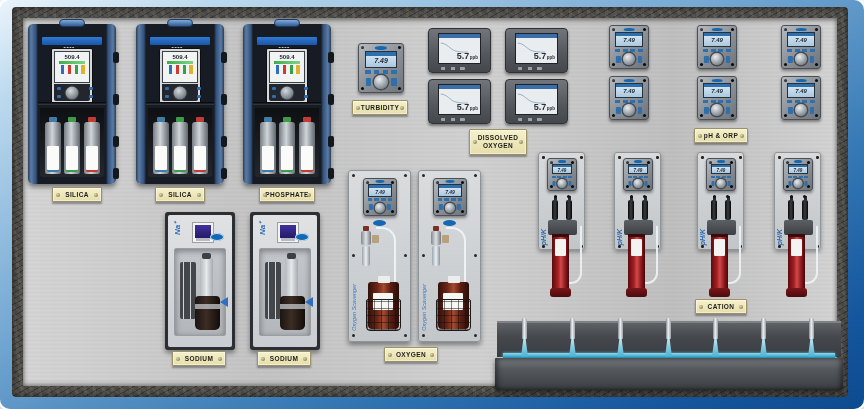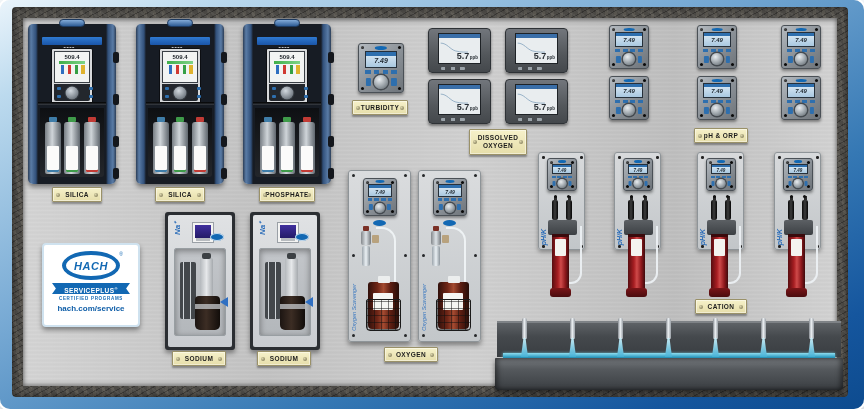--- a/index.html
+++ b/index.html
@@ -368,29 +368,20 @@
     <div class="sc-screen">
         <div class="sc-read">7.49</div>
       </div>
     <div class="sc-btns"></div>
     <div class="sc-nav"></div>
   </div>
   <div class="plate" style="left:694px;top:128px;width:54px">
       <span class="ptxt">pH &amp; ORP</span>
     </div>
 
-  <div class="hachcard">
-    <div class="hc-oval">
-      <span class="hc-name">HACH</span>
-      <sup class="hc-reg">®</sup>
-    </div>
-    <div class="hc-ribbon"><span>SERVICEPLUS</span><sup>®</sup></div>
-    <div class="hc-cert">CERTIFIED PROGRAMS</div>
-    <div class="hc-url">hach.com/service</div>
-  </div>
 
   <div class="naunit" style="left:165px">
     <div class="na-inner">
       <span class="na-side">Na⁺</span>
       <div class="na-screen">
           <i class="na-lcd"></i>
         </div>
       <i class="na-logo"></i>
       <div class="na-mid">
         <i class="na-slot"></i>

